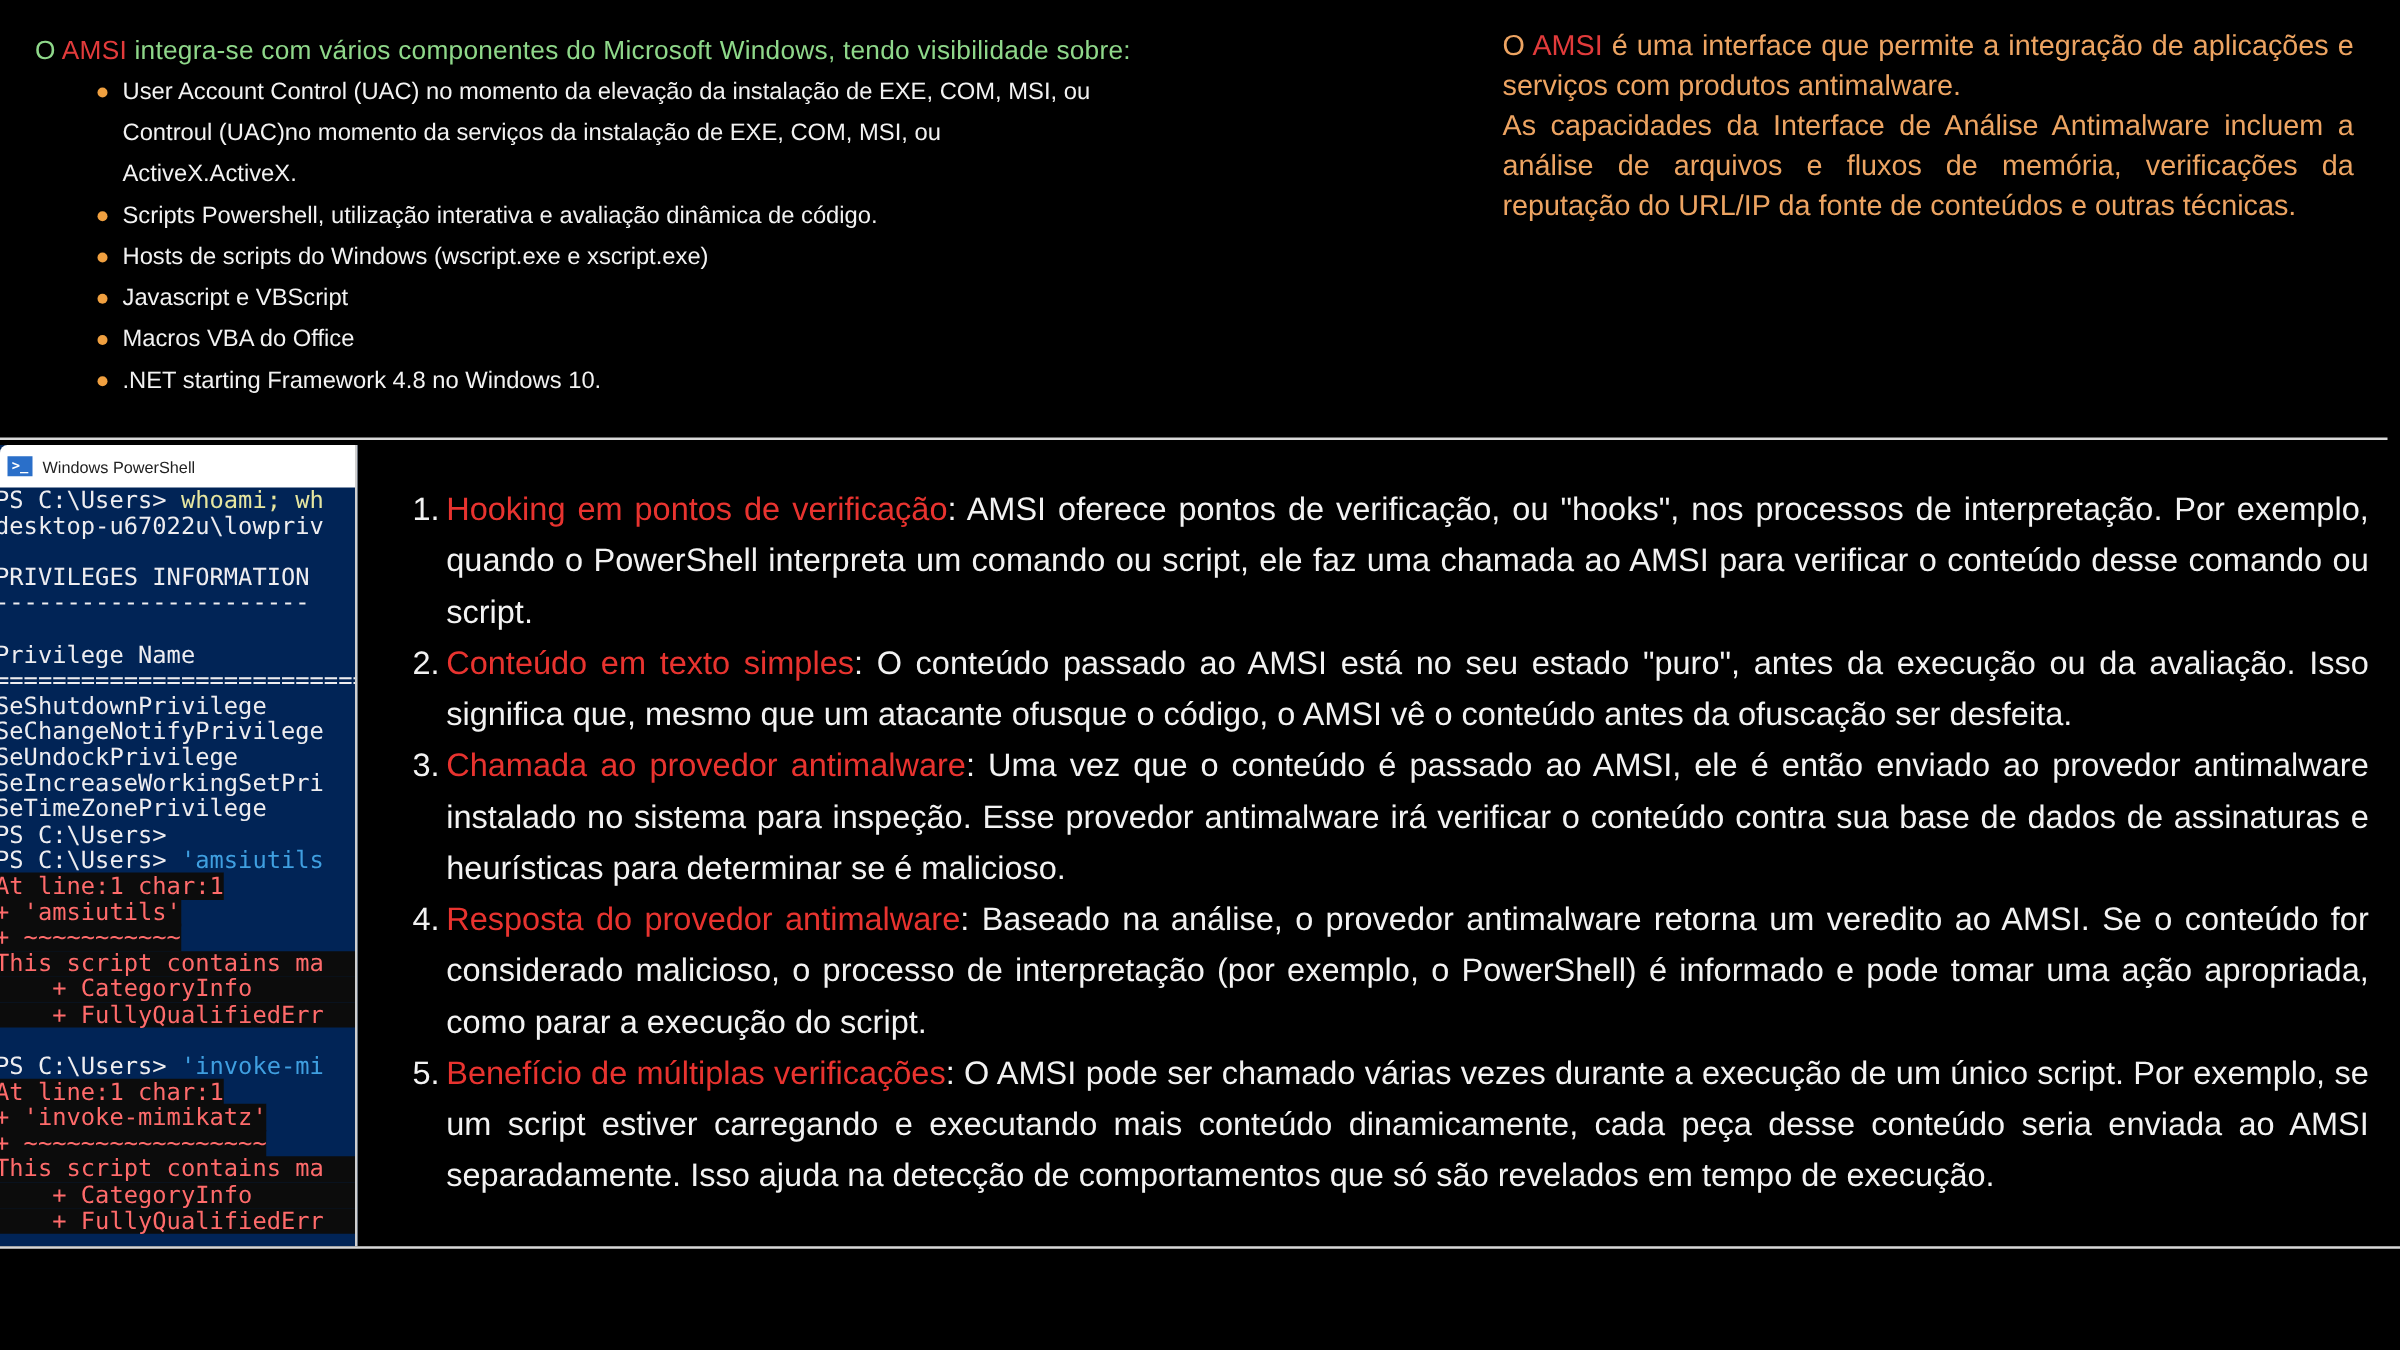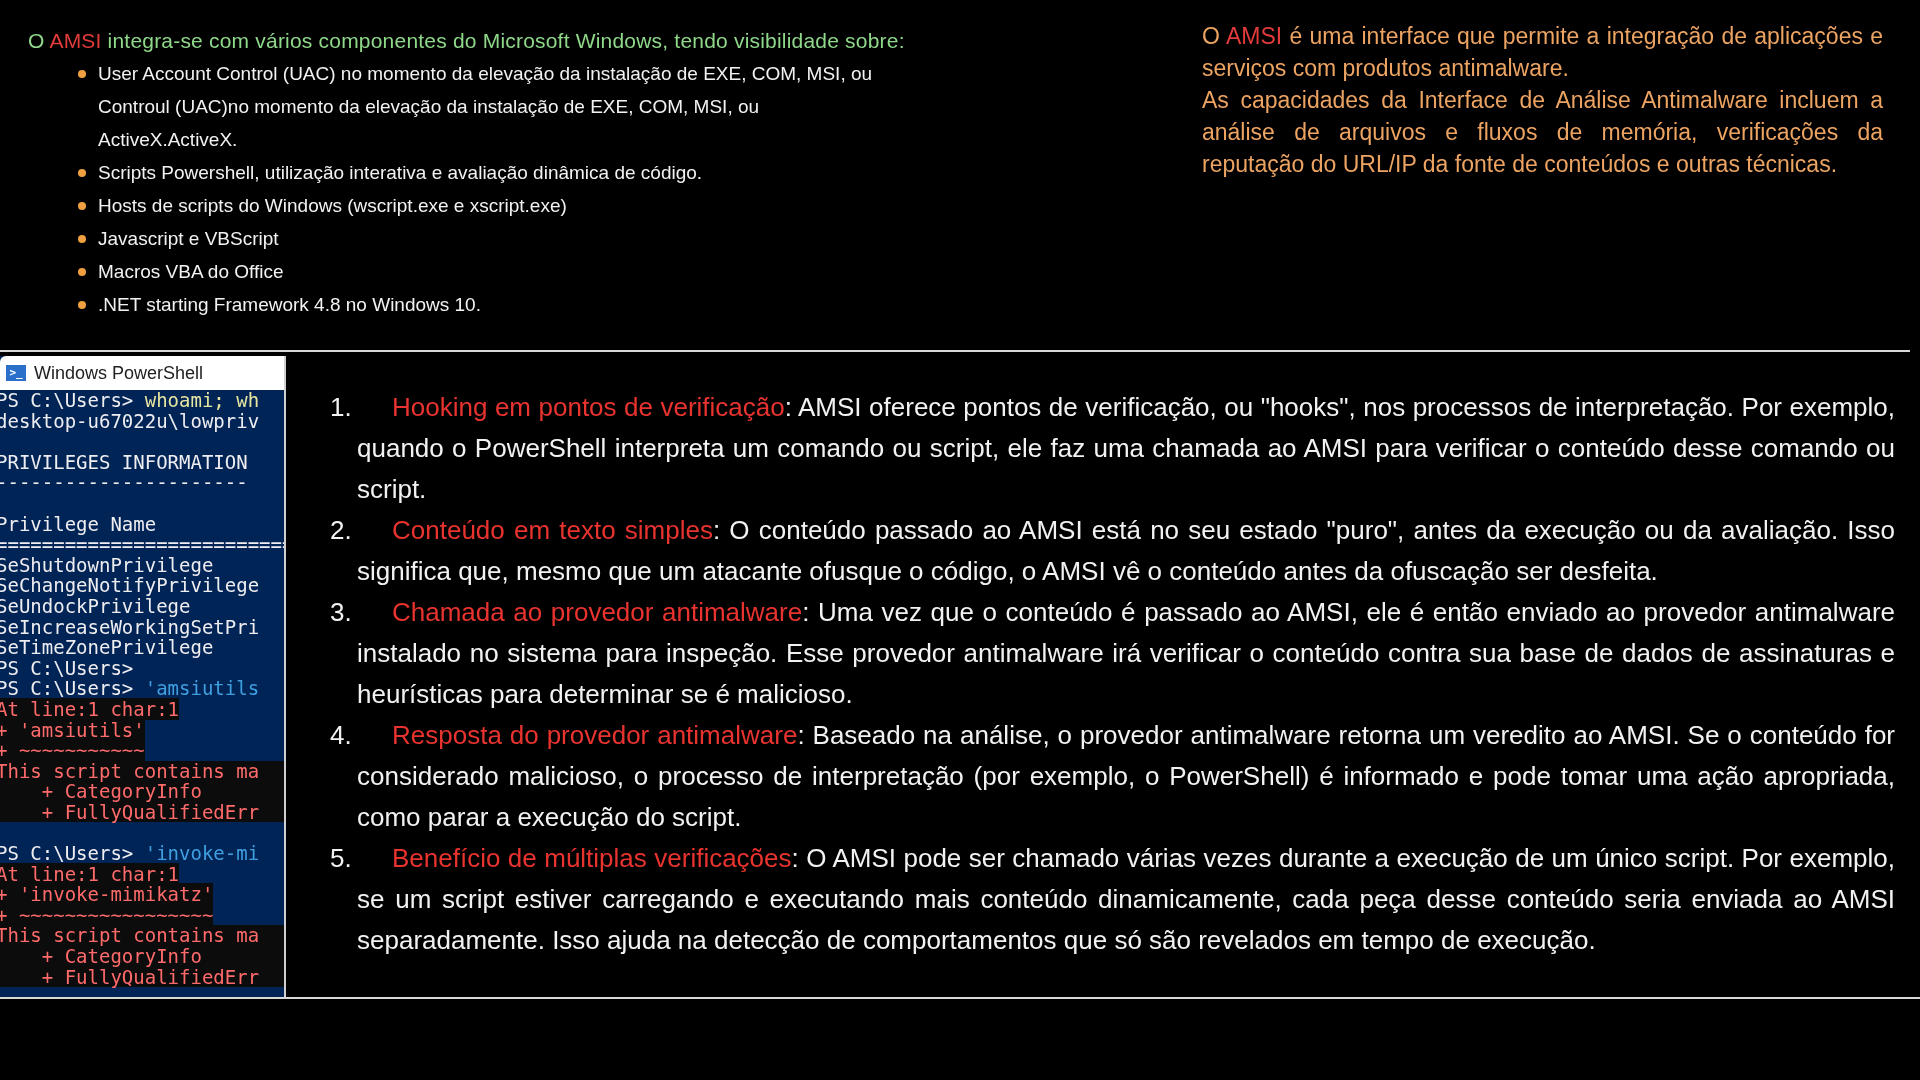--- a/index.html
+++ b/index.html
@@ -19,45 +19,45 @@
   #top-right { position:absolute; left:1202px; top:20px; width:681px; font-size:23px; line-height:32px; color:#eda462; text-align:justify; }
   #top-right p { margin:0; }
   #top-right .amsi { color:#e23b3b; }
 
   .divider { position:absolute; height:2px; background:#d8d8d8; }
 
   
   #ps-window { position:absolute; left:0; top:356px; width:284px; height:641px; background:#012456; overflow:hidden; border-right:2px solid #cfcfcf; }
   #ps-titlebar { height:34px; background:#fff; display:flex; align-items:center; padding-left:6px; border-top-left-radius:6px; }
   #ps-titlebar .ps-icon { width:20px; height:16px; background:#2a6fc9; color:#fff; font-size:11px; line-height:16px; text-align:center; margin-right:8px; font-family:"DejaVu Sans Mono", monospace; font-weight:bold; }
-  #ps-titlebar .ps-title { font-size:18px; color:#222; }
+  #ps-titlebar .ps-title { font-size:13px; color:#222; }
   #ps-body { font-family:"DejaVu Sans Mono", "Liberation Mono", monospace; font-size:19px; line-height:20.6px; white-space:pre; padding-left:0; margin-left:-4px; }
   #ps-body .ln { display:block; height:20.6px; color:#eeedf0; }
   #ps-body .ln.cmd-yellow .arg { color:#e6e6a0;text-align:center; }
   #ps-body .ln.cmd-blue .arg { color:#3f9fe0;margin-top:23px; }
   #ps-body .ln.err { color:#ff6b6b; }
   #ps-body .ln.err span.bg { background:#0c0c0c; }
   #ps-body .ln.err.full { background:#0c0c0c; }
 
   
   #steps { position:absolute; left:330px; top:387px; width:1565px; font-size:26px; line-height:41px; color:#f2f2f2; }
   #steps ol { list-style:none; margin:0; padding:0; }
   #steps li { position:relative; padding-left:27px; text-align:justify; }
   #steps .num { position:absolute; left:0; top:0; }
-  #steps .term { color:#e8332f;margin-left:35px; }
+  #steps .term { color:#e8332f; }
 </style>
 </head>
 <body>
 
 <div id="top-left" class="mono">
   <div class="header"><span>O </span><span class="amsi">AMSI</span><span> integra-se com vários componentes do Microsoft Windows, tendo visibilidade sobre:</span></div>
   <ul>
     <li>
       <div>User Account Control (UAC) no momento da elevação da instalação de EXE, COM, MSI, ou</div>
-      <div>Controul (UAC)no momento da elevação da instalação de EXE, COM, MSI, ou</div>
+      <div>Controul (UAC)no momento da serviços da instalação de EXE, COM, MSI, ou</div>
       <div>ActiveX.ActiveX.</div>
     </li>
     <li><span>Scripts Powershell, utilização interativa e avaliação dinâmica de código.</span></li>
     <li><span>Hosts de scripts do Windows (wscript.exe e xscript.exe)</span></li>
     <li><span>Javascript e VBScript</span></li>
     <li><span>Macros VBA do Office</span></li>
     <li><span>.NET starting Framework 4.8 no Windows 10.</span></li>
   </ul>
 </div>
 

